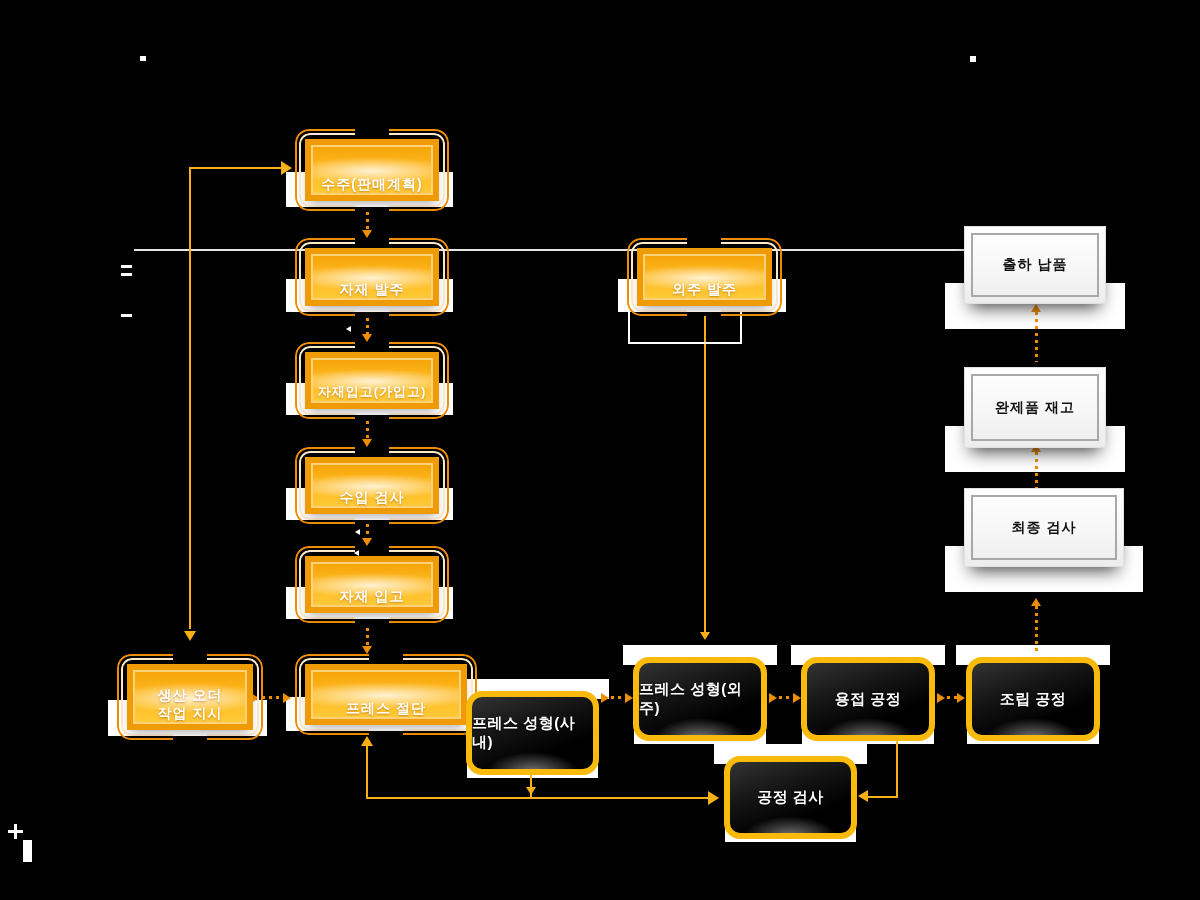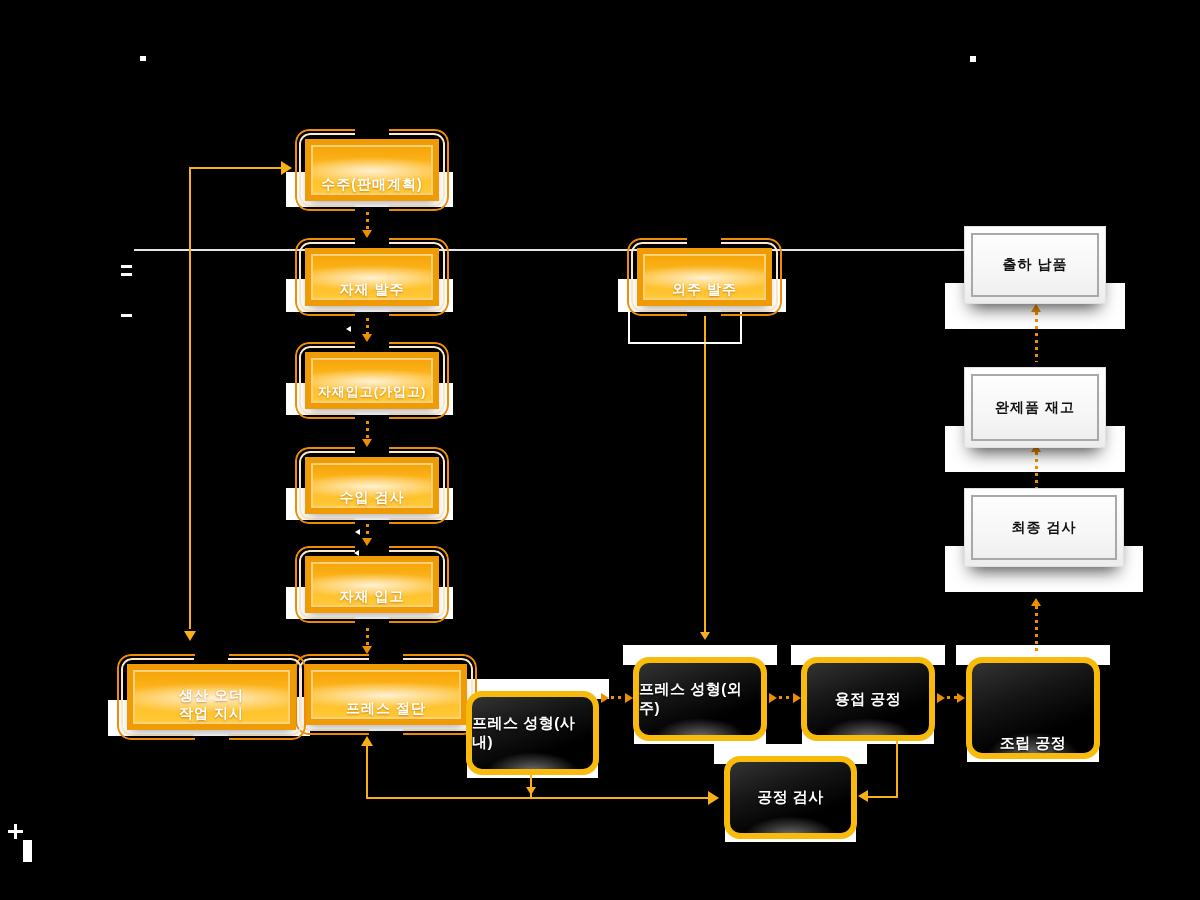--- a/index.html
+++ b/index.html
@@ -195,21 +195,21 @@
     <div class="oband"></div>
     <div class="oframe outer"></div>
     <div class="oframe inner"></div>
     <div class="ofill">
         <div class="opanel">
           <span class="olabel">프레스 절단</span>
         </div>
       </div>
   </div>
 
-  <div class="obox" style="left:117px;top:654px;width:146px;height:86px;padding-left:43px;">
+  <div class="obox" style="left:117px;top:654px;width:146px;height:86px;">
     <div class="oband"></div>
     <div class="oframe outer"></div>
     <div class="oframe inner"></div>
     <div class="ofill">
         <div class="opanel">
           <span class="olabel">생산 오더
 작업 지시</span>
         </div>
       </div>
   </div>
@@ -237,21 +237,21 @@
 
   <div class="bbox" style="left:466px;top:691px;width:133px;height:84px;">
     <span class="blabel">프레스 성형(사내)</span>
   </div>
   <div class="bbox" style="left:633px;top:657px;width:134px;height:84px;">
     <span class="blabel">프레스 성형(외주)</span>
   </div>
   <div class="bbox" style="left:801px;top:657px;width:134px;height:84px;">
     <span class="blabel">용접 공정</span>
   </div>
-  <div class="bbox" style="left:966px;top:657px;width:134px;height:102px;align-items:flex-end;">
+  <div class="bbox" style="left:966px;top:657px;width:134px;height:84px;">
     <span class="blabel">조립 공정</span>
   </div>
   <div class="bbox" style="left:724px;top:756px;width:133px;height:83px;">
     <span class="blabel">공정 검사</span>
   </div>
 
   <div class="wdot" style="left:140px;top:56px;width:6px;height:5px;"></div>
   <div class="wdot" style="left:970px;top:56px;width:6px;height:6px;"></div>
 
   <div class="wdot" style="left:121px;top:265px;width:11px;height:3px;"></div>

